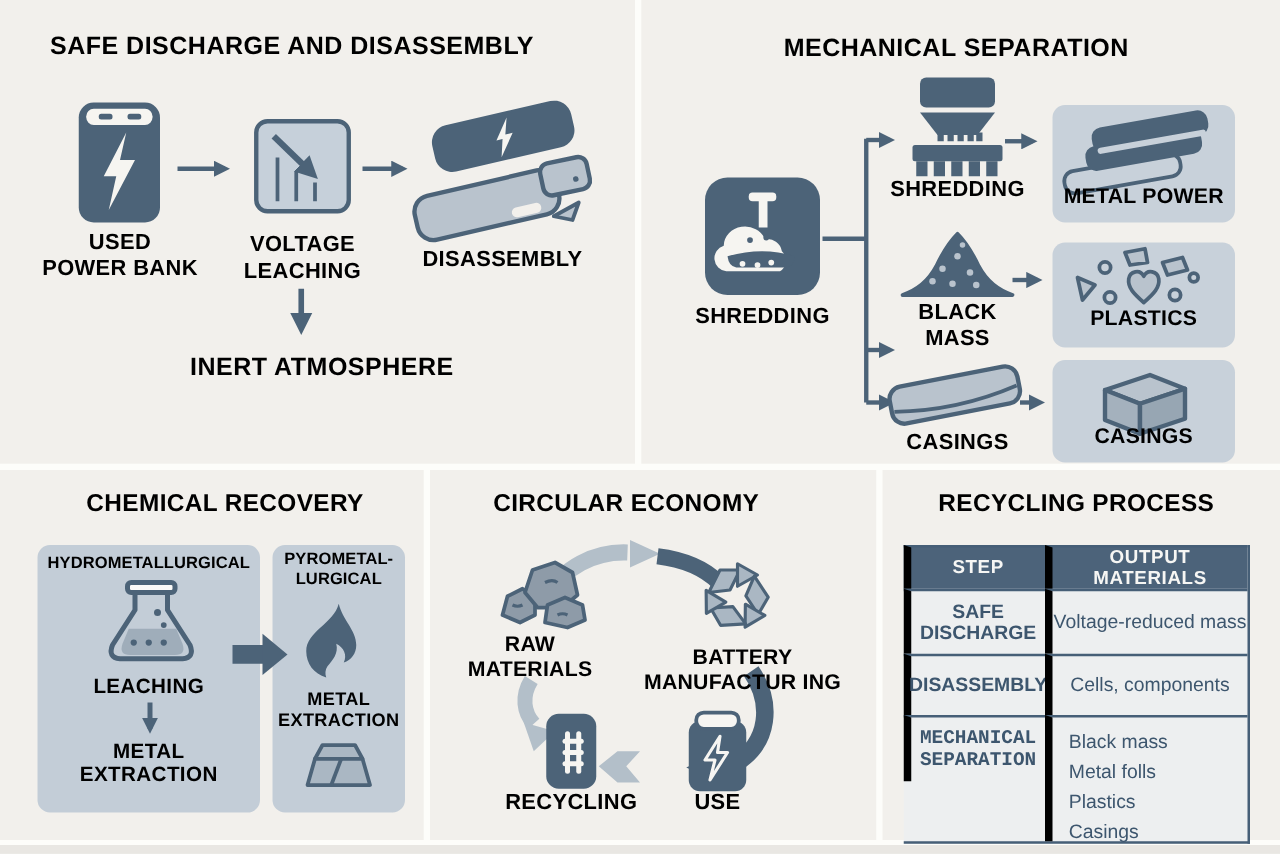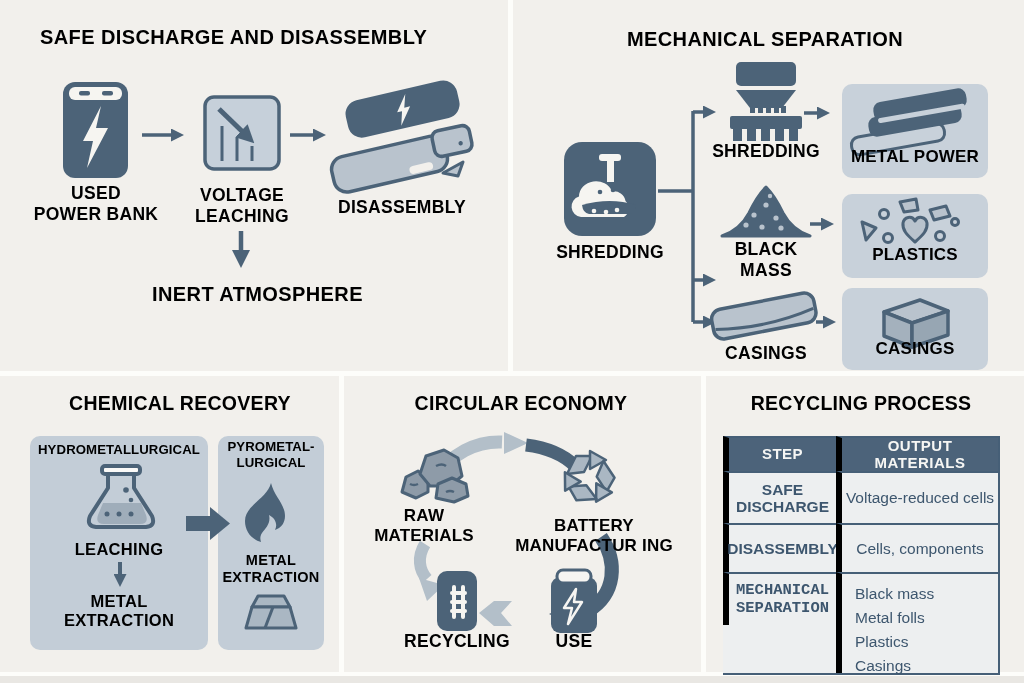--- a/index.html
+++ b/index.html
@@ -280,37 +280,37 @@
 <div class="lbl ttl-sm" style="left:30px;top:392px;width:300px;">CHEMICAL RECOVERY</div>
 <div class="lbl tiny" style="left:36px;top:442px;width:166px;">HYDROMETALLURGICAL</div>
 <div class="lbl mid" style="left:38px;top:540px;width:162px;">LEACHING</div>
 <div class="lbl mid" style="left:38px;top:592px;width:162px;">METAL
 EXTRACTION</div>
 <div class="lbl tiny" style="left:220px;top:439px;width:102px;">PYROMETAL-
 LURGICAL</div>
 <div class="lbl mid2" style="left:219px;top:552px;width:104px;">METAL
 EXTRACTION</div>
 
-<div class="lbl ttl-sm" style="left:390px;top:392px;width:262px;">CIRCULAR ECONOMY</div>
+<div class="lbl ttl-sm" style="left:370px;top:392px;width:262px;">CIRCULAR ECONOMY</div>
 <div class="lbl cardlbl" style="left:366px;top:506px;width:116px;">RAW
 MATERIALS</div>
 <div class="lbl cardlbl" style="left:508px;top:516px;width:172px;">BATTERY
 MANUFACTUR ING</div>
 <div class="lbl step" style="left:398px;top:631px;width:118px;">RECYCLING</div>
 <div class="lbl step" style="left:542px;top:631px;width:64px;">USE</div>
 
 <div class="lbl ttl-sm" style="left:732px;top:392px;width:258px;">RECYCLING PROCESS</div>
 
 <div class="rtable">
   <div class="tcell th" style="grid-area:1/1;">STEP</div>
   <div class="tcell th" style="grid-area:1/2;">OUTPUT MATERIALS</div>
 
   <div class="tcell tstep" style="grid-area:2/1;">SAFE
 DISCHARGE</div>
-  <div class="tcell tout" style="grid-area:2/2;">Voltage-reduced cells</div>
+  <div class="tcell tout" style="grid-area:2/2;">Voltage-reduced mass</div>
 
   <div class="tcell tstep" style="grid-area:3/1;">DISASSEMBLY</div>
   <div class="tcell tout" style="grid-area:3/2;">Cells, components</div>
 
   <div class="tcell tstep" style="grid-area:4/1;font-family:Liberation Mono, monospace;">MECHANICAL
 SEPARATION</div>
   <div class="tcell tmerged" style="grid-area:4/2/6/3;">Black mass
 Metal folls
 Plastics
 Casings</div>

